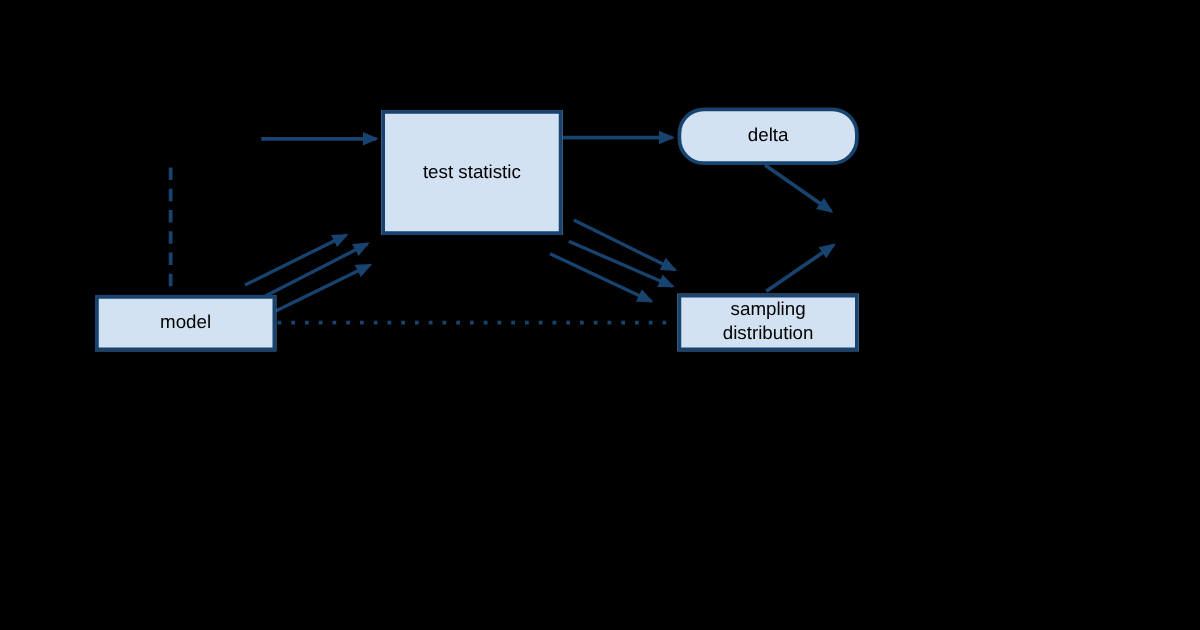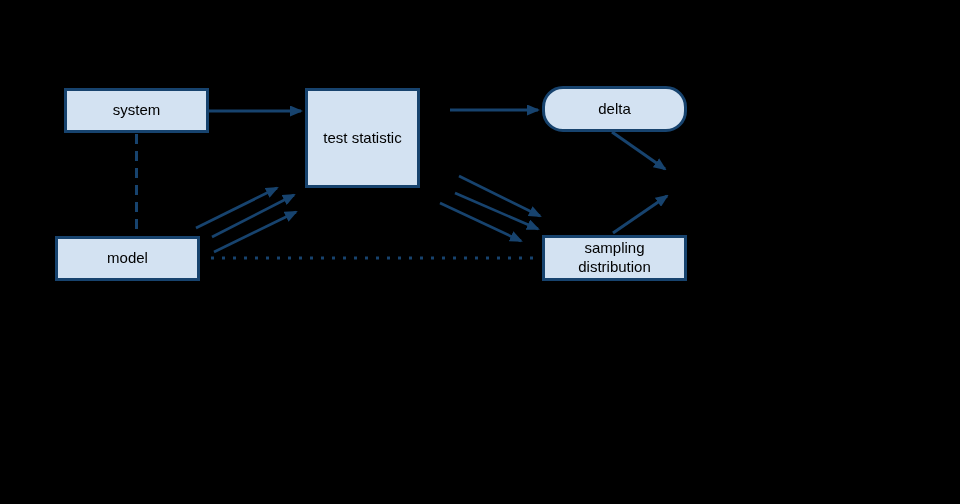--- a/index.html
+++ b/index.html
@@ -29,23 +29,23 @@
     background:var(--fill,#d3e2f2);
     border:3px solid var(--line,#17436e);
     box-sizing:border-box;
     display:flex;align-items:center;justify-content:center;
     text-align:center;
     color:var(--text,#000);
     font-size:15px;line-height:1.25;
   }
   .node .lbl{display:block;}
   #node-system{left:64px;top:88px;width:145px;height:45px;}
-  #node-test-statistic{left:305px;top:88px;width:115px;height:100px;}
+  #node-test-statistic{left:305px;top:88px;width:145px;height:100px;}
   #node-delta{left:542px;top:86px;width:145px;height:46px;border-radius:21px;}
-  #node-model{left:55px;top:236px;width:145px;height:45px;}
+  #node-model{left:76px;top:236px;width:145px;height:45px;}
   #node-sampling-distribution{left:542px;top:235px;width:145px;height:46px;}
   #node-sampling-distribution .lbl{width:92px;}
 </style>
 </head>
 <body>
 
 <div class="stage" style="--bg: #000000; --fill: #d3e2f2; --line: #17436e; --text: #000000;">
 
   <svg class="connector-layer" width="960" height="504" viewBox="0 0 960 504" xmlns="http://www.w3.org/2000/svg">
     <defs>
@@ -68,23 +68,20 @@
     <line class="edge thin" x1="455" y1="193" x2="538" y2="229" marker-end="url(#ah)"></line>
     <line class="edge thin" x1="440" y1="203" x2="521" y2="241" marker-end="url(#ah)"></line>
 
     <line class="edge dotted" x1="211" y1="258" x2="540" y2="258"></line>
 
     <line class="edge main" x1="612" y1="132" x2="665" y2="169" marker-end="url(#ah)"></line>
 
     <line class="edge main" x1="613" y1="233" x2="667" y2="196" marker-end="url(#ah)"></line>
   </svg>
 
-  <div class="node" id="node-system">
-    <span class="lbl">system</span>
-  </div>
 
   <div class="node" id="node-test-statistic">
     <span class="lbl">test statistic</span>
   </div>
 
   <div class="node" id="node-delta">
     <span class="lbl">delta</span>
   </div>
 
   <div class="node" id="node-model">

